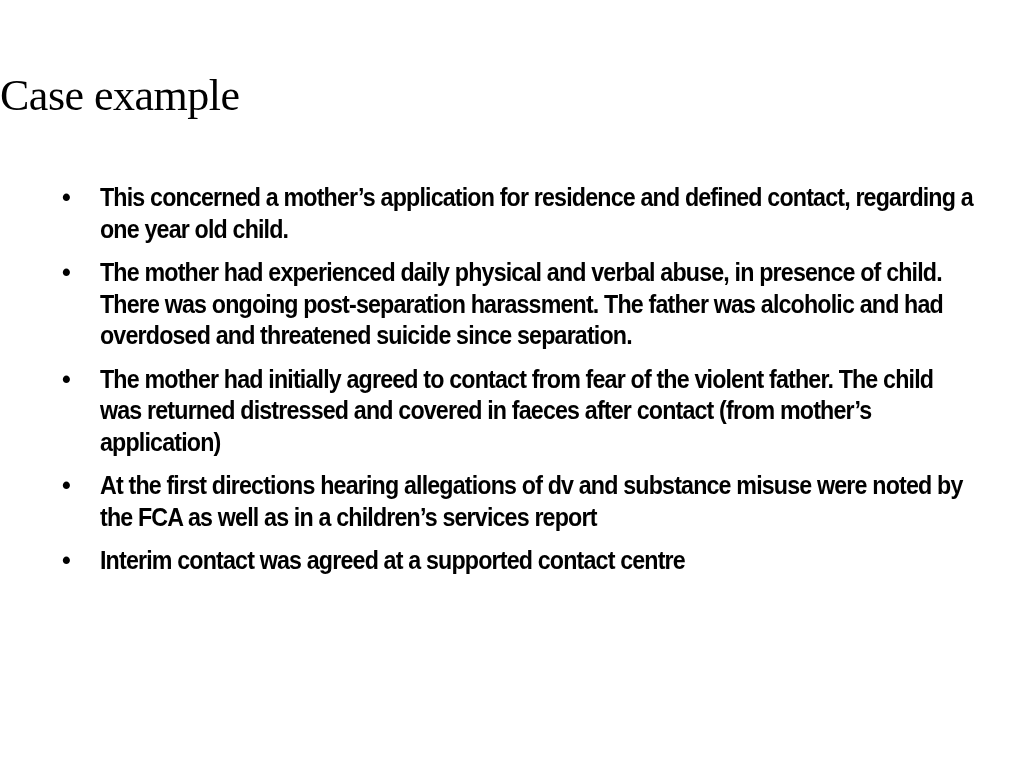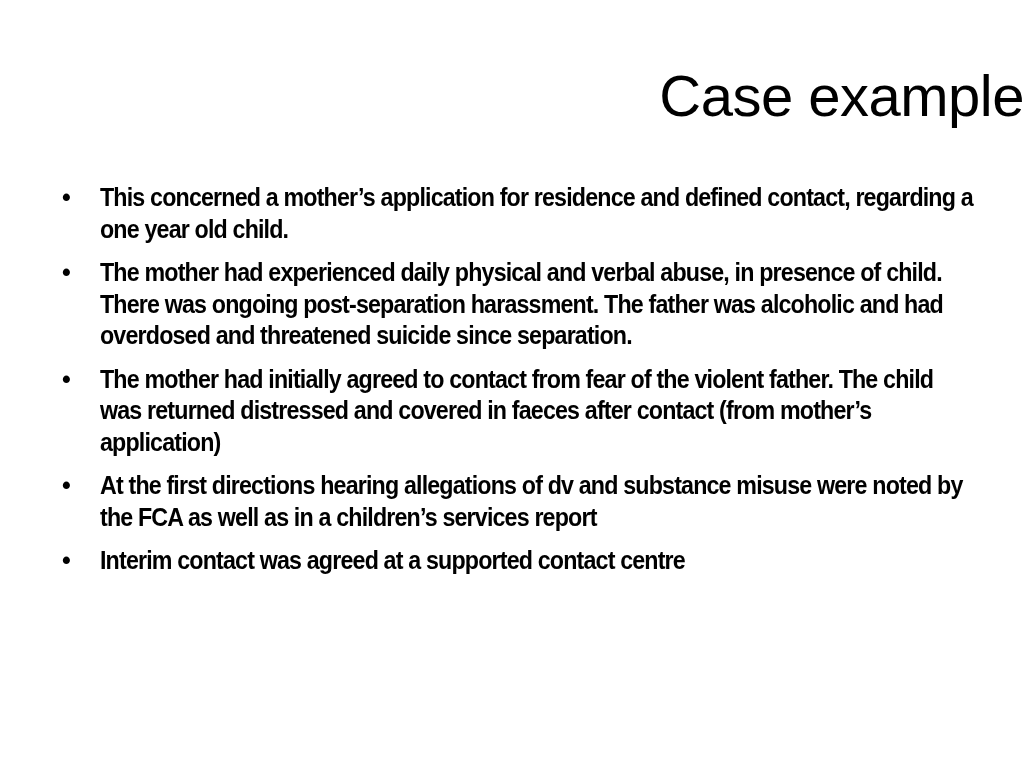--- a/index.html
+++ b/index.html
@@ -1,23 +1,23 @@
 <!DOCTYPE html>
 <html><head>
   <meta charset="utf-8">
   <style>
     html, body { margin: 0; padding: 0; }
     body {
       width: 1024px; height: 768px; background: #ffffff; overflow: hidden;
       position: relative; color: #000;
     }
     .title {
-      position: absolute; top: 66px; left: 0; width: 1024px; text-align: right;
-      font-family: Liberation Sans, sans-serif;
-      font-size: 58px; font-weight: normal; letter-spacing: -0.5px;
+      position: absolute; top: 66px; left: 0; width: 1024px; text-align: left;
+      font-family: Liberation Serif, serif;
+      font-size: 44px; font-weight: normal; letter-spacing: -0.5px;
       line-height: 60px;
     }
     .bullets {
       position: absolute; top: 182px; left: 60px; width: 920px;
       margin: 0; padding: 0; list-style: none;
       font-family: "Liberation Sans", sans-serif;
       font-weight: bold; font-size: 25px; line-height: 31.5px;
       letter-spacing: -0.9px;
     }
     .bullets li {

